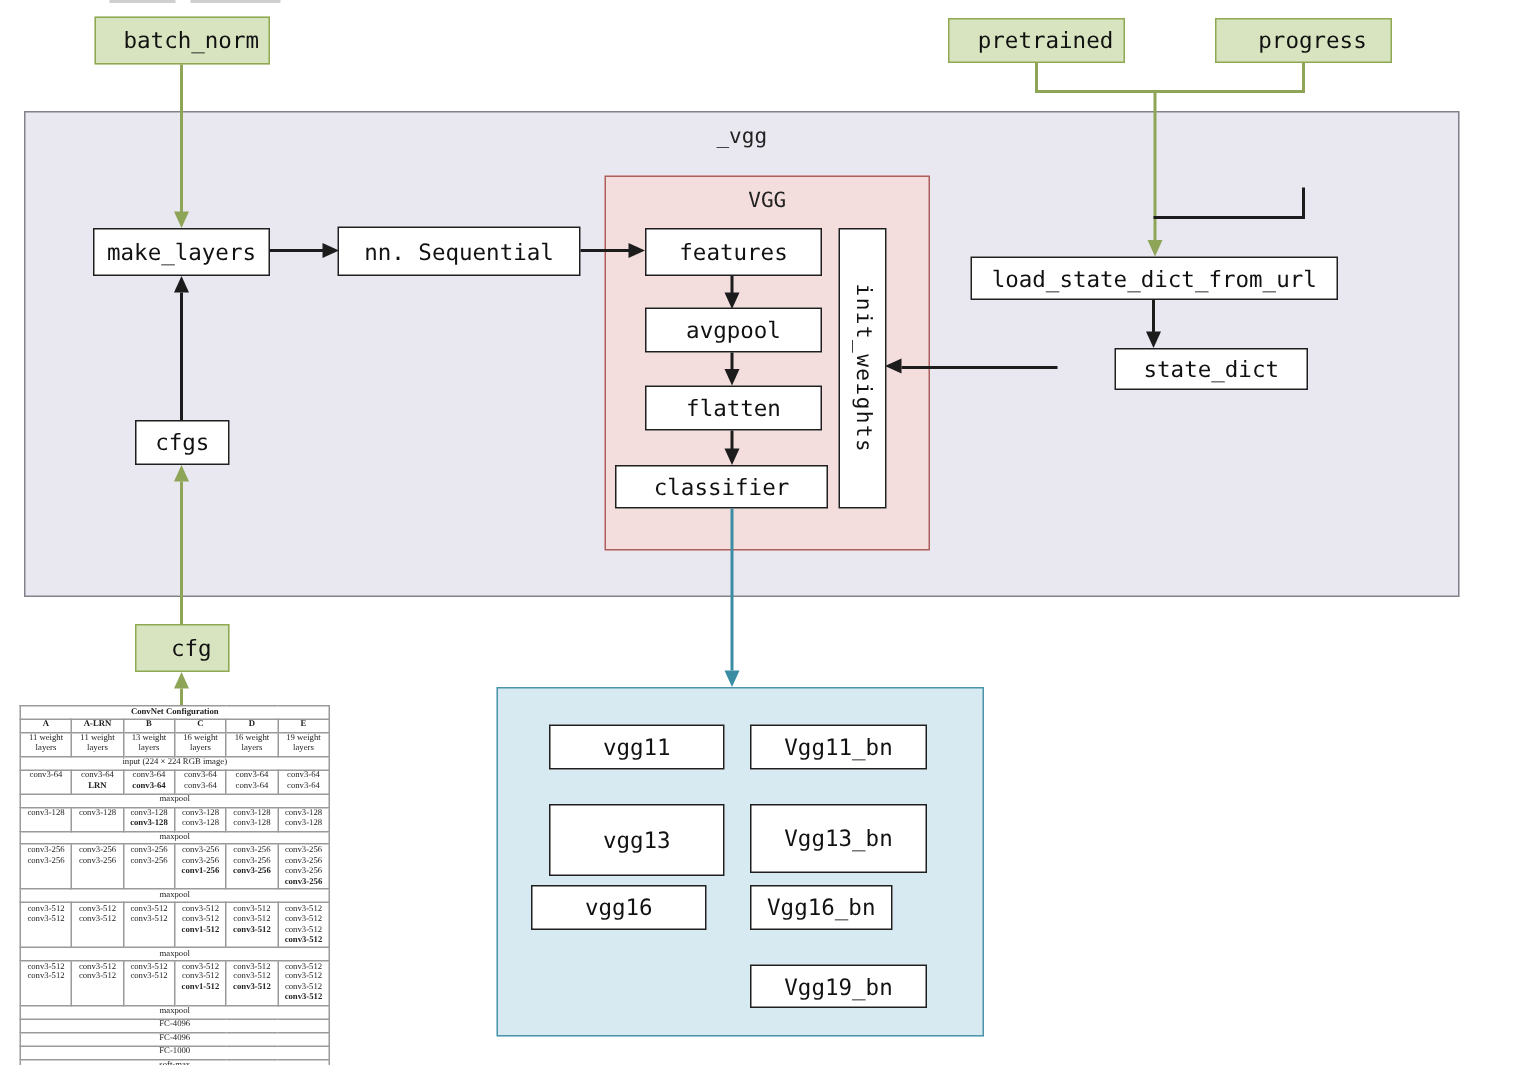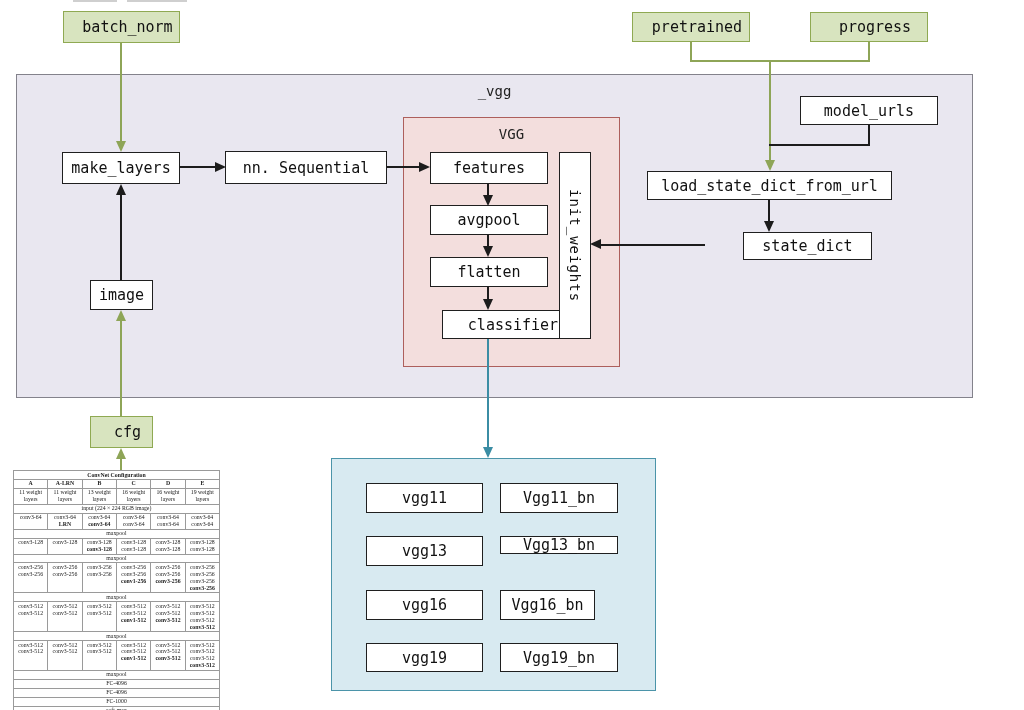--- a/index.html
+++ b/index.html
@@ -79,37 +79,34 @@
   </div>
   <div class="node" style="left:430px;top:152px;width:118px;height:32px">
     <span>features</span>
   </div>
   <div class="node" style="left:430px;top:205px;width:118px;height:30px">
     <span>avgpool</span>
   </div>
   <div class="node" style="left:430px;top:257px;width:118px;height:30px">
     <span>flatten</span>
   </div>
-  <div class="node" style="left:442px;top:310px;width:142px;height:29px">
+  <div class="node" style="left:410px;top:310px;width:142px;height:29px">
     <span>classifier</span>
   </div>
   <div class="node vert" style="left:559px;top:152px;width:32px;height:187px">
     <span class="vtext">init_weights</span>
   </div>
-  <div class="node" style="left:800px;top:96px;width:138px;height:29px">
-    <span>model_urls</span>
-  </div>
   <div class="node" style="left:647px;top:171px;width:245px;height:29px">
     <span>load_state_dict_from_url</span>
   </div>
   <div class="node" style="left:743px;top:232px;width:129px;height:28px">
     <span>state_dict</span>
   </div>
   <div class="node" style="left:90px;top:280px;width:63px;height:30px">
-    <span>image</span>
+    <span>cfgs</span>
   </div>
 
   <div class="vline olive" style="left:120px;top:43px;height:99px"></div>
   <div class="ah ah-down olive" style="left:116px;top:141px"></div>
 
   <div class="hline blk" style="left:180px;top:166px;width:36px"></div>
   <div class="ah ah-right blk" style="left:215px;top:162px"></div>
 
   <div class="hline blk" style="left:387px;top:166px;width:33px"></div>
   <div class="ah ah-right blk" style="left:419px;top:162px"></div>
@@ -148,34 +145,31 @@
   <div class="vline teal" style="left:487px;top:339px;height:108px"></div>
   <div class="ah ah-down teal" style="left:483px;top:447px"></div>
 
   <div class="container c-blue" style="left:331px;top:458px;width:325px;height:233px"></div>
   <div class="node" style="left:366px;top:483px;width:117px;height:30px">
     <span>vgg11</span>
   </div>
   <div class="node" style="left:500px;top:483px;width:118px;height:30px">
     <span>Vgg11_bn</span>
   </div>
-  <div class="node" style="left:366px;top:536px;width:117px;height:30px">
+  <div class="node" style="left:366px;top:536px;width:117px;height:48px">
     <span>vgg13</span>
   </div>
-  <div class="node" style="left:500px;top:536px;width:118px;height:18px">
+  <div class="node" style="left:500px;top:536px;width:118px;height:46px">
     <span>Vgg13_bn</span>
   </div>
-  <div class="node" style="left:366px;top:590px;width:117px;height:30px">
+  <div class="node" style="left:354px;top:590px;width:117px;height:30px">
     <span>vgg16</span>
   </div>
   <div class="node" style="left:500px;top:590px;width:95px;height:30px">
     <span>Vgg16_bn</span>
-  </div>
-  <div class="node" style="left:366px;top:643px;width:117px;height:29px">
-    <span>vgg19</span>
   </div>
   <div class="node" style="left:500px;top:643px;width:118px;height:29px">
     <span>Vgg19_bn</span>
   </div>
 
   <div class="cfg-table-wrap">
     <table class="cfg">
       <tbody>
           <tr>
             <td colspan="6" class="span"><b>ConvNet Configuration</b></td>

